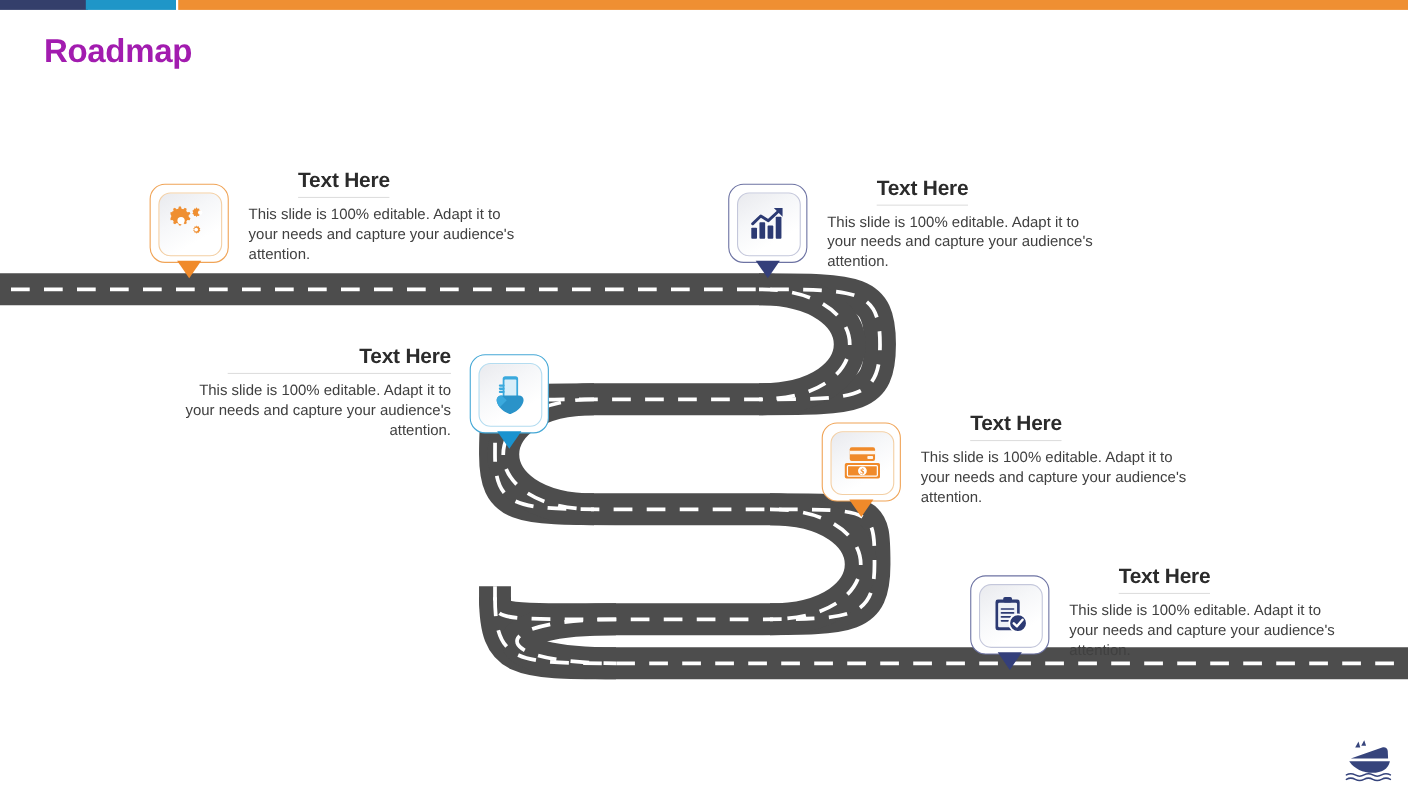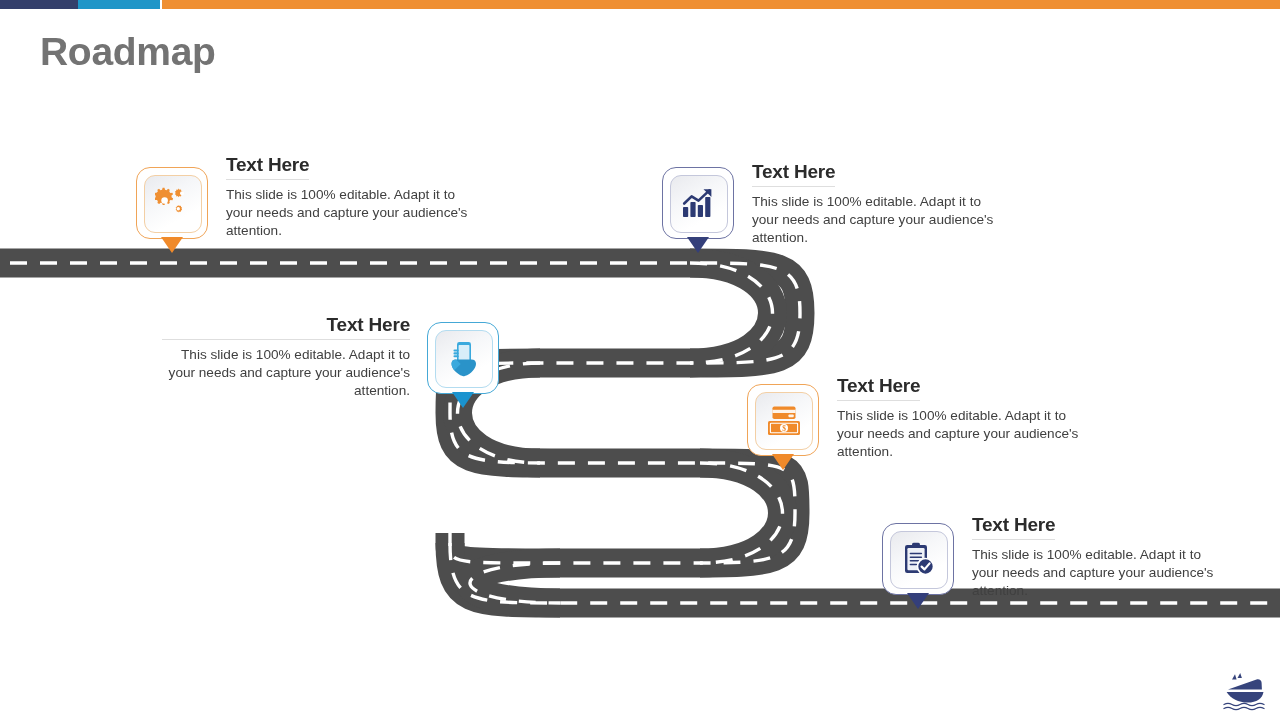--- a/index.html
+++ b/index.html
@@ -12,22 +12,22 @@
   
   .topbar{position:absolute;left:0;top:0;width:1280px;height:9px;}
   .topbar .seg{position:absolute;top:0;height:9px;}
   .seg-navy{left:0;width:80px;}
   .seg-blue{left:78px;width:82px;}
   .seg-orange{left:162px;right:0;width:1118px;}
 
   
   .slide-title{
     position:absolute;left:40px;top:30px;
-    font-size:39px;font-weight:bold;letter-spacing:-0.3px;
-    color:#737373;
+    font-size:30px;font-weight:bold;letter-spacing:-0.3px;
+    color:#a21caf;
   }
 
   
   .road-layer{position:absolute;left:0;top:0;width:1280px;height:720px;}
 
   
   .marker{position:absolute;width:72px;height:94px;}
   .marker .box{
     position:absolute;left:0;top:0;width:72px;height:72px;
     border-radius:14px;background:#ffffff;
@@ -57,20 +57,21 @@
   .marker.cyan .tip{border-top:16px solid #1a93cf;}
 
   
   .txt{position:absolute;}
   .txt .head{
     font-size:19px;font-weight:bold;color:#2b2b2b;
     letter-spacing:-0.2px;
     padding-bottom:3px;
     border-bottom:1px solid #dedede;
     display:inline-block;
+    margin-left:45px;
   }
   .txt .body{
     margin-top:6px;
     font-size:13.6px;line-height:17.8px;color:#404040;
   }
   .txt.right{text-align:right;}
   .txt.right .head{display:block;}
 
   
   .logo{position:absolute;right:10px;bottom:8px;width:52px;height:42px;}

